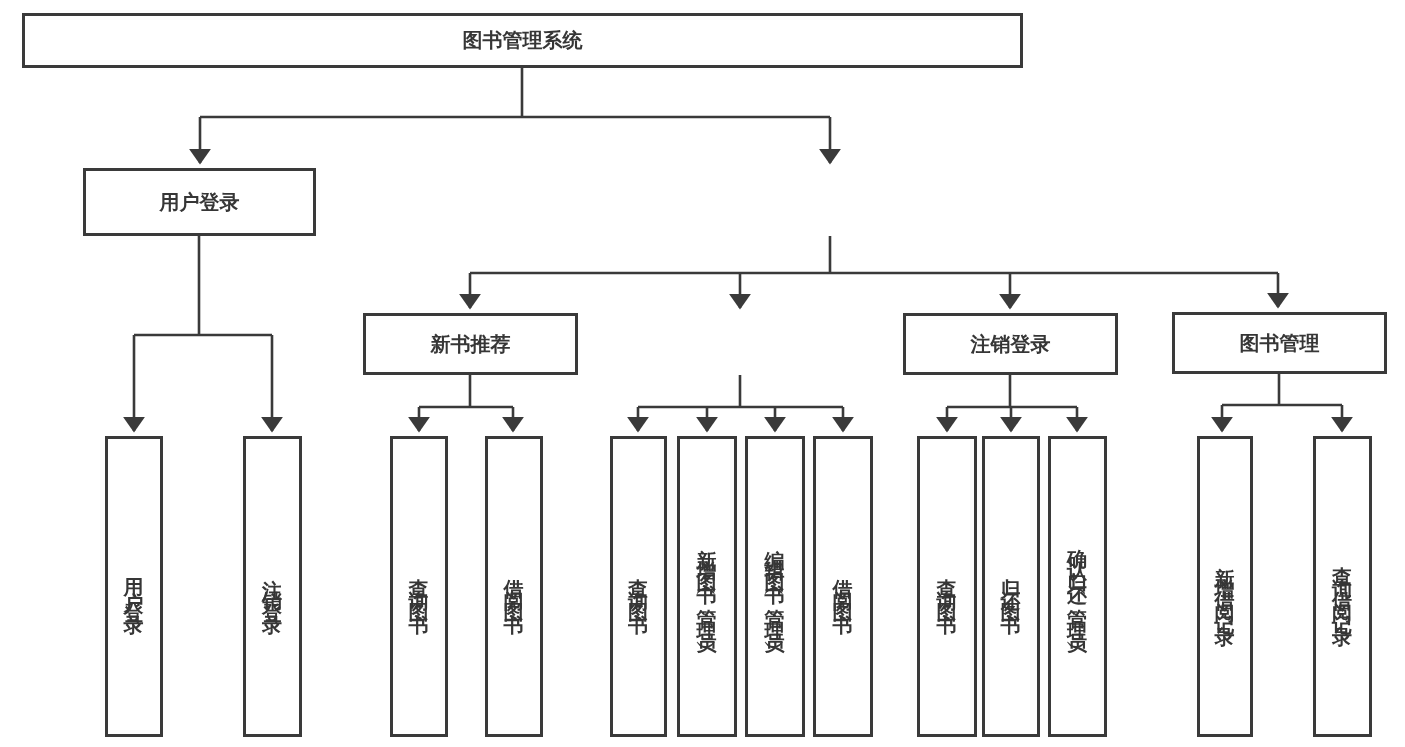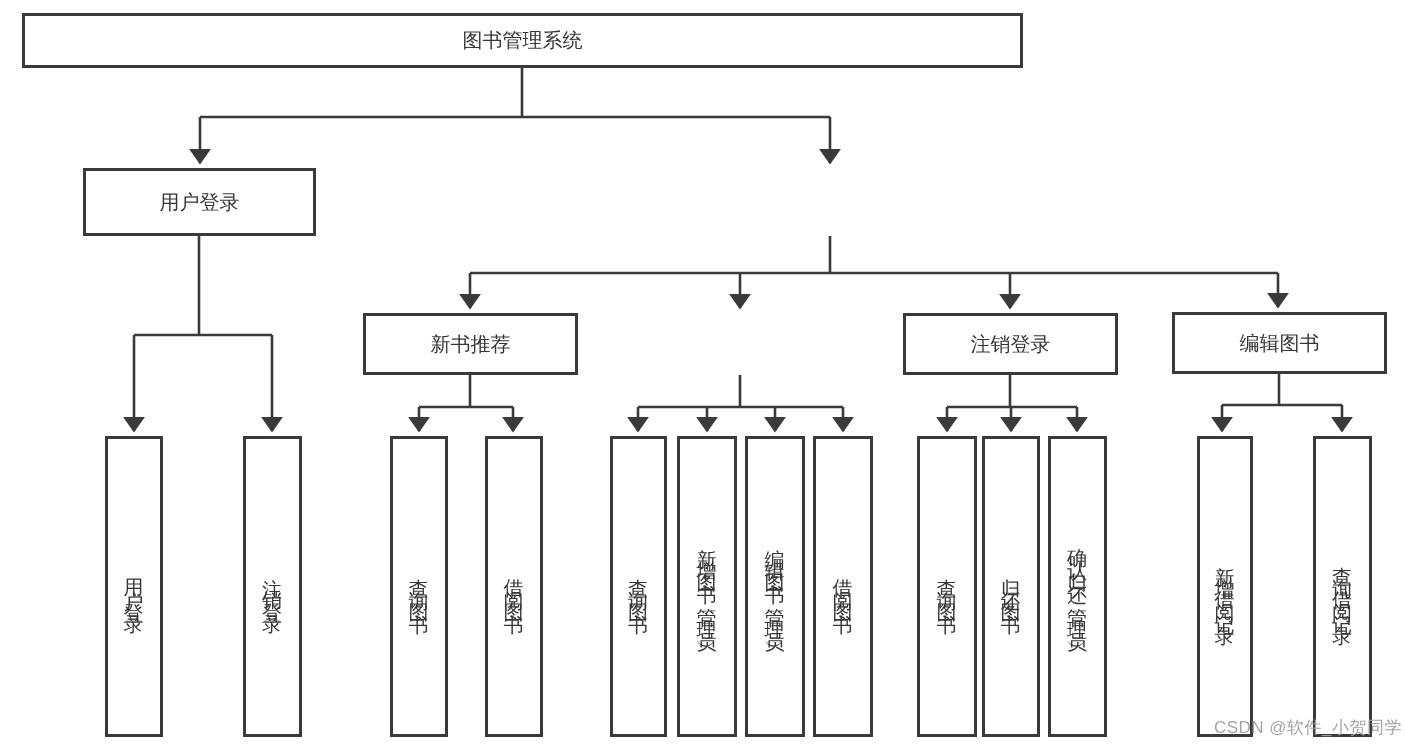--- a/index.html
+++ b/index.html
@@ -1,19 +1,20 @@
 <!DOCTYPE html>
 <html><head>
 <meta charset="utf-8">
 <style>
   html, body { margin:0; padding:0; background:#ffffff; }
   .canvas {
     position:relative; width:1405px; height:747px; background:#ffffff;
     font-family:"Liberation Sans","DejaVu Sans",sans-serif; color:#333333;
     overflow:hidden;
+    font-weight:bold;
   }
   .connectors { position:absolute; left:0; top:0; z-index:1; }
   .node {
     position:absolute; box-sizing:border-box;
     border:3px solid #3a3a3a; background:#ffffff;
     display:flex; align-items:center; justify-content:center;
     font-size:20px; color:#363636; z-index:2;
     white-space:nowrap;
   }
   .v {
@@ -72,35 +73,34 @@
       <path d="M1342,405 V431" marker-end="url(#arw)"></path>
     </g>
   </svg>
 
   <div class="node" style="left:22px;top:13px;width:1001px;height:55px">图书管理系统</div>
 
   <div class="node" style="left:83px;top:168px;width:233px;height:68px">用户登录</div>
 
   <div class="node" style="left:363px;top:313px;width:215px;height:62px">新书推荐</div>
   <div class="node" style="left:903px;top:313px;width:215px;height:62px">注销登录</div>
-  <div class="node" style="left:1172px;top:312px;width:215px;height:62px">编辑图书</div>
+  <div class="node" style="left:1172px;top:312px;width:215px;height:62px">图书管理</div>
 
   <div class="node v" style="left:105px;top:436px;width:58px;height:301px">用户登录</div>
   <div class="node v" style="left:243px;top:436px;width:59px;height:301px">注销登录</div>
 
   <div class="node v" style="left:390px;top:436px;width:58px;height:301px">查询图书</div>
   <div class="node v" style="left:485px;top:436px;width:58px;height:301px">借阅图书</div>
 
   <div class="node v" style="left:610px;top:436px;width:57px;height:301px">查询图书</div>
   <div class="node v" style="left:677px;top:436px;width:60px;height:301px">新增图书（管理员）</div>
   <div class="node v" style="left:745px;top:436px;width:60px;height:301px">编辑图书（管理员）</div>
   <div class="node v" style="left:813px;top:436px;width:60px;height:301px">借阅图书</div>
 
   <div class="node v" style="left:917px;top:436px;width:60px;height:301px">查询图书</div>
   <div class="node v" style="left:982px;top:436px;width:58px;height:301px">归还图书</div>
   <div class="node v" style="left:1048px;top:436px;width:59px;height:301px">确认归还（管理员）</div>
 
   <div class="node v" style="left:1197px;top:436px;width:56px;height:301px">新增借阅记录</div>
   <div class="node v" style="left:1313px;top:436px;width:59px;height:301px">查询借阅记录</div>
 
-  <div class="watermark">CSDN @软件_小贺同学</div>
 
 </div>
 
 </body></html>

